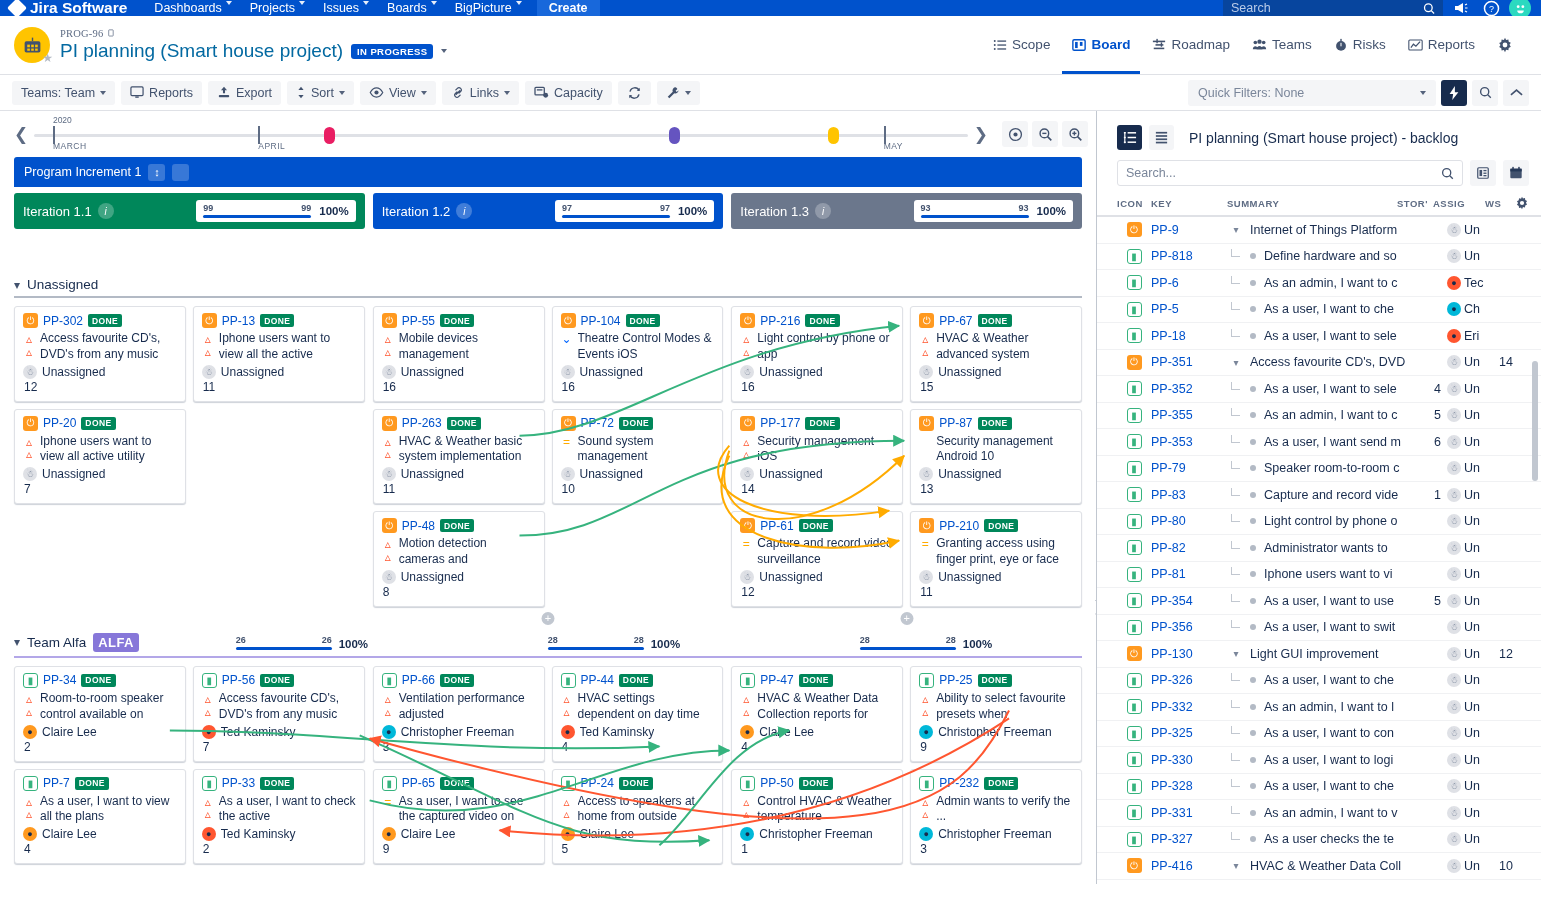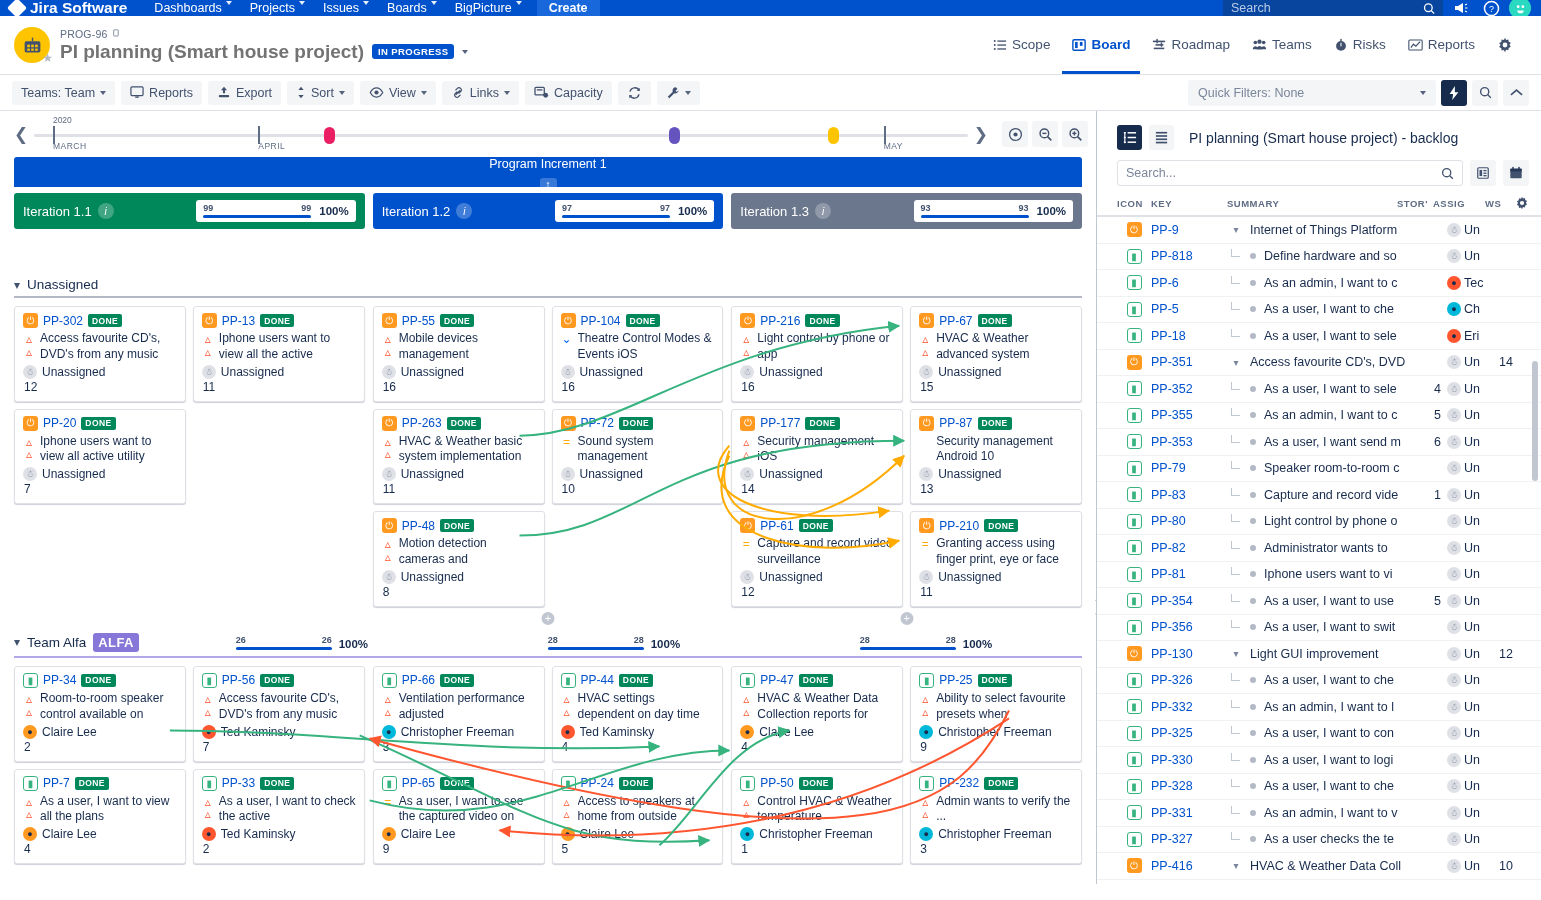--- a/index.html
+++ b/index.html
@@ -23,23 +23,23 @@
   .searchbox input { background: transparent; border: 0; color: #fff; font-size: 12.5px; width: 100%; outline: none; font-family: inherit; }
   .searchbox input::placeholder { color: #b9cbe8; }
   .icon-btn { width: 24px; height: 24px; display: flex; align-items: center; justify-content: center; border-radius: 50%; cursor: pointer; }
   .avatar-top { width: 22px; height: 22px; border-radius: 50%; background: #2bd9c0; display: flex; align-items: center; justify-content: center; font-size: 13px; }
 
   
   #projhdr { height: 58px; background: #fff; display: flex; align-items: center; padding: 0 14px; position: relative; }
   .proj-avatar { width: 36px; height: 36px; border-radius: 50%; background: #ffc400; display: flex; align-items: center; justify-content: center; position: relative; margin-right: 10px; flex: none; }
   .proj-avatar .star { position: absolute; bottom: -2px; right: -3px; color: #b3bac5; font-size: 12px; }
   .hdr-texts { display: flex; flex-direction: column; justify-content: center; }
-  .crumb { font-size: 10.5px; color: #5e6c84; letter-spacing: .2px; display: flex; align-items: center; gap: 4px; }
+  .crumb { font-size: 10.5px; color: #5e6c84; letter-spacing: .2px; display: flex; align-items: center; gap: 4px; font-family: Liberation Serif, serif; }
   .title-row { display: flex; align-items: center; gap: 8px; margin-top: 1px; }
-  .pg-title { font-size: 19px; font-weight: 700; color: #737373; }
+  .pg-title { font-size: 19px; font-weight: 400; color: #0369a1; }
   .badge-inprog { background: #0052cc; color: #fff; font-size: 9.5px; font-weight: 700; letter-spacing: .4px; padding: 2px 6px; border-radius: 3px; }
   .hdr-tabs { margin-left: auto; display: flex; align-items: flex-end; gap: 2px; height: 100%; padding-bottom: 0; }
   .htab { display: flex; align-items: center; gap: 5px; padding: 0 10px; height: 56px; font-size: 13.5px; color: #42526e; cursor: pointer; border-bottom: 3px solid transparent; }
   .htab.active { color: #0052cc; font-weight: 600; border-bottom-color: #0052cc; }
 
   
   #toolbar { height: 37px; border-top: 1px solid #dfe1e6; border-bottom: 1px solid #dfe1e6; display: flex; align-items: center; padding: 0 12px; gap: 6px; background: #fff; }
   .tbtn { display: flex; align-items: center; gap: 5px; background: #f4f5f7; border-radius: 3px; padding: 5px 9px; font-size: 12.5px; color: #42526e; cursor: pointer; white-space: nowrap; }
   .tb-right { margin-left: auto; display: flex; align-items: center; gap: 5px; }
   .qfilter { background: #f4f5f7; border-radius: 3px; padding: 6px 10px; width: 248px; display: flex; align-items: center; font-size: 12.5px; color: #7a869a; cursor: pointer; }
@@ -58,21 +58,21 @@
   .tl-track { flex: 1; position: relative; height: 40px; }
   .tl-line { position: absolute; top: 20px; left: 0; right: 0; height: 3px; background: #dfe1e6; border-radius: 2px; }
   .tl-tick { position: absolute; top: 12px; width: 2px; height: 18px; background: #5e6c84; }
   .tl-mlabel { position: absolute; top: 27px; font-size: 8.5px; color: #5e6c84; letter-spacing: .5px; }
   .tl-year { position: absolute; top: 1px; font-size: 8.5px; color: #5e6c84; }
   .tl-dot { position: absolute; top: 13px; width: 11px; height: 17px; border-radius: 6px; }
   .tl-zoom { display: flex; gap: 4px; margin-left: 8px; }
   .zbtn { width: 26px; height: 26px; background: #f4f5f7; border-radius: 3px; display: flex; align-items: center; justify-content: center; cursor: pointer; }
 
   
-  #pibar { height: 30px; margin: 0 14px; background: #0052cc; border-radius: 3px 3px 0 0; display: flex; align-items: center; padding: 0 10px; gap: 7px; color: #fff; font-size: 12.5px; flex-direction: column; }
+  #pibar { height: 30px; margin: 0 14px; background: #0052cc; border-radius: 3px 3px 0 0; display: flex; align-items: center; padding: 0 10px; gap: 7px; color: #fff; font-size: 12.5px; }
   .pi-icn { width: 17px; height: 17px; background: rgba(255,255,255,.22); border-radius: 3px; display: flex; align-items: center; justify-content: center; font-size: 11px; cursor: pointer; }
 
   
   #iterrow { display: flex; gap: 8px; padding: 6px 14px 0 14px; }
   .iter { flex: 1; height: 36px; border-radius: 3px; display: flex; align-items: center; padding: 0 9px; color: #fff; font-size: 13px; position: relative; }
   .iter.green { background: #00875a; }
   .iter.blue  { background: #0052cc; }
   .iter.gray  { background: #6b778c; }
   .iter .i-icn { width: 16px; height: 16px; background: rgba(255,255,255,.25); border-radius: 50%; display: flex; align-items: center; justify-content: center; font-size: 10px; font-style: italic; margin-left: 6px; cursor: pointer; }
   .cap-box { margin-left: auto; background: #fff; border-radius: 3px; display: flex; align-items: center; gap: 8px; padding: 3px 7px 4px 7px; }

